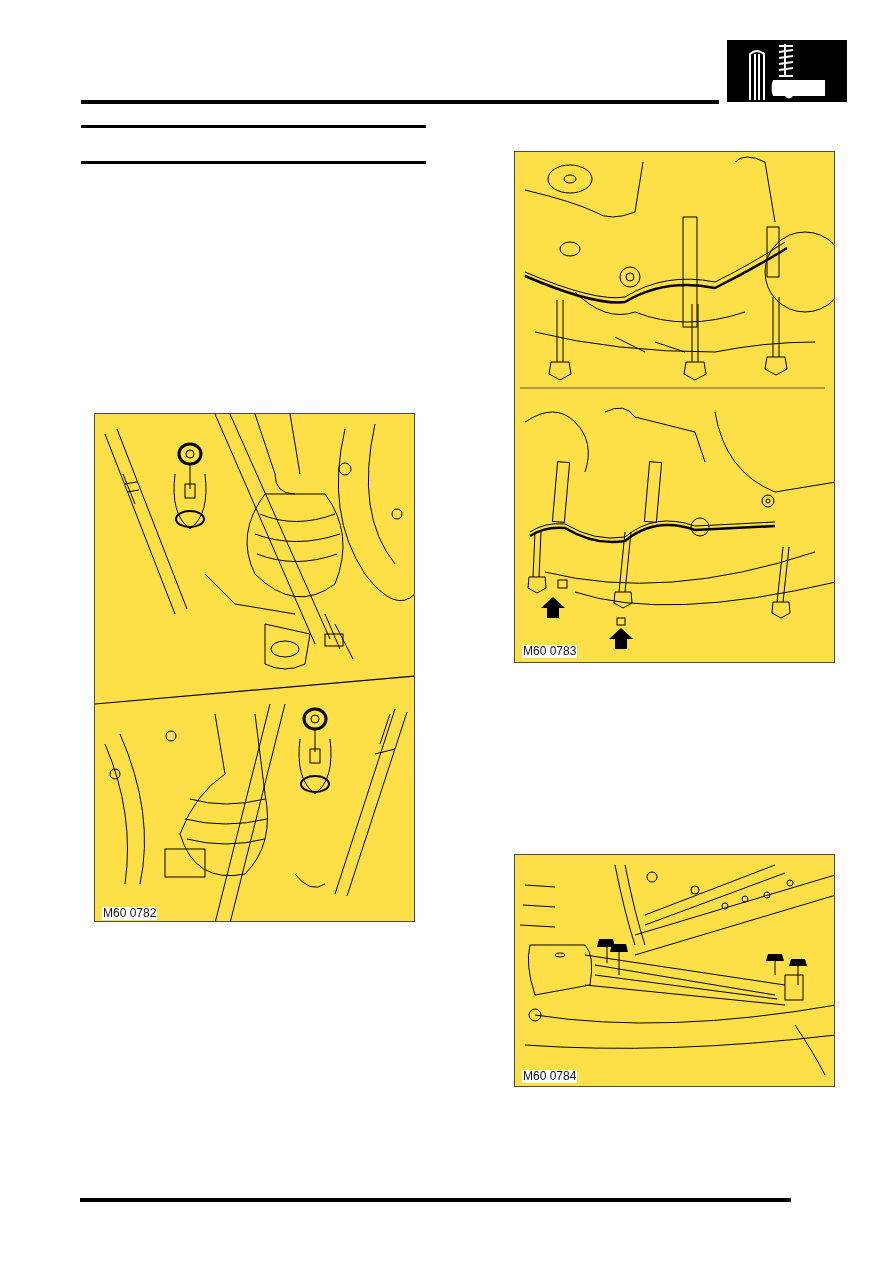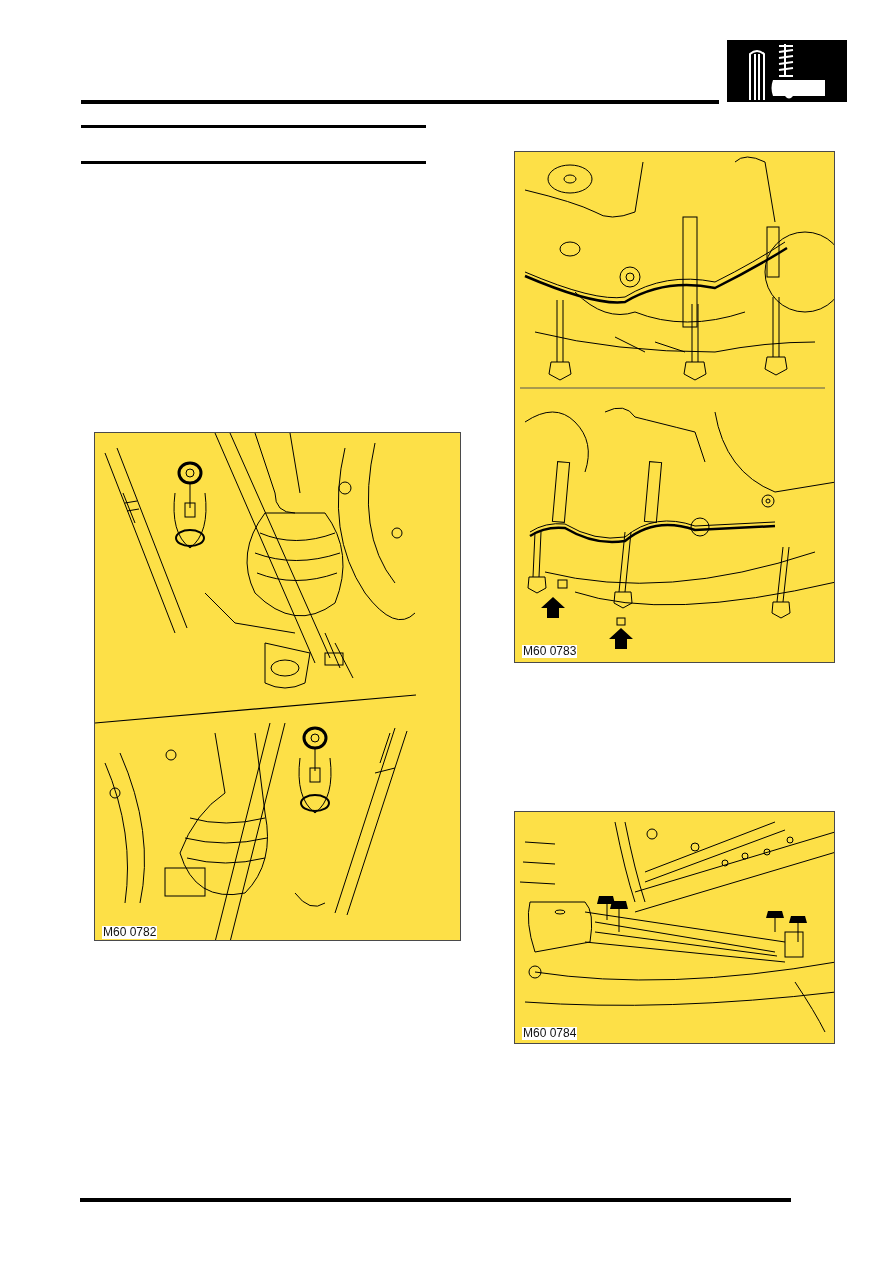--- a/index.html
+++ b/index.html
@@ -29,21 +29,21 @@
       <path d="M52 6 H66 M52 12 L66 10 M52 18 L66 16 M52 24 L66 22 M52 30 L66 28 M52 36 H66"></path>
     </g>
 
     <path d="M46 40 H98 V56 H66 Q62 61 58 56 H46 Q43 48 46 40 Z" fill="#fff"></path>
   </svg>
 </div>
 
 <div class="rule" style="left:81px; top:125px; width:345px; height:3px;"></div>
 <div class="rule" style="left:81px; top:161px; width:345px; height:3px;"></div>
 
-<div class="figure" style="left:94px; top:432px; width:367px; height:509px;">
+<div class="figure" style="left:94px; top:413px; width:321px; height:509px;">
   <svg width="321" height="509" viewBox="0 0 321 509">
     <g stroke="#000" stroke-width="1" fill="none">
 
       <path d="M10 20 L80 200"></path>
         <path d="M22 15 L92 195"></path>
       <path d="M28 60 L40 90 M30 70 L42 68 M32 78 L44 76"></path>
       <path d="M120 0 L220 230"></path>
         <path d="M135 0 L235 225"></path>
       <path d="M160 0 L180 60 Q180 80 200 80"></path>
         <path d="M195 0 L205 60"></path>
@@ -146,21 +146,21 @@
         <line x1="274" y1="395" x2="268" y2="450"></line>
       <path d="M258 450 L274 450 L275 461 L266 466 L257 461 Z"></path>
     </g>
 
     <path d="M38 445 L50 456 L44 456 L44 466 L32 466 L32 456 L26 456 Z" fill="#000"></path>
     <path d="M106 476 L118 487 L112 487 L112 497 L100 497 L100 487 L94 487 Z" fill="#000"></path>
   </svg>
   <span class="fig-label" style="left:7px; top:493px;">M60 0783</span>
 </div>
 
-<div class="figure" style="left:514px; top:811px; width:321px; height:233px;">
+<div class="figure" style="left:514px; top:854px; width:321px; height:233px;">
   <svg width="321" height="233" viewBox="0 0 321 233">
     <g stroke="#000" stroke-width="1" fill="none">
       <path d="M10 30 L40 32 M8 50 L40 52 M5 70 L40 72"></path>
       <path d="M100 10 Q110 60 120 90 M110 10 Q120 60 130 90"></path>
       <path d="M120 80 L320 20 M120 100 L321 40"></path>
       <path d="M130 60 L260 10 M130 70 L270 18"></path>
       <circle cx="137" cy="22" r="5"></circle>
       <circle cx="180" cy="35" r="4"></circle>
       <circle cx="210" cy="51" r="3"></circle>
         <circle cx="230" cy="44" r="3"></circle>

